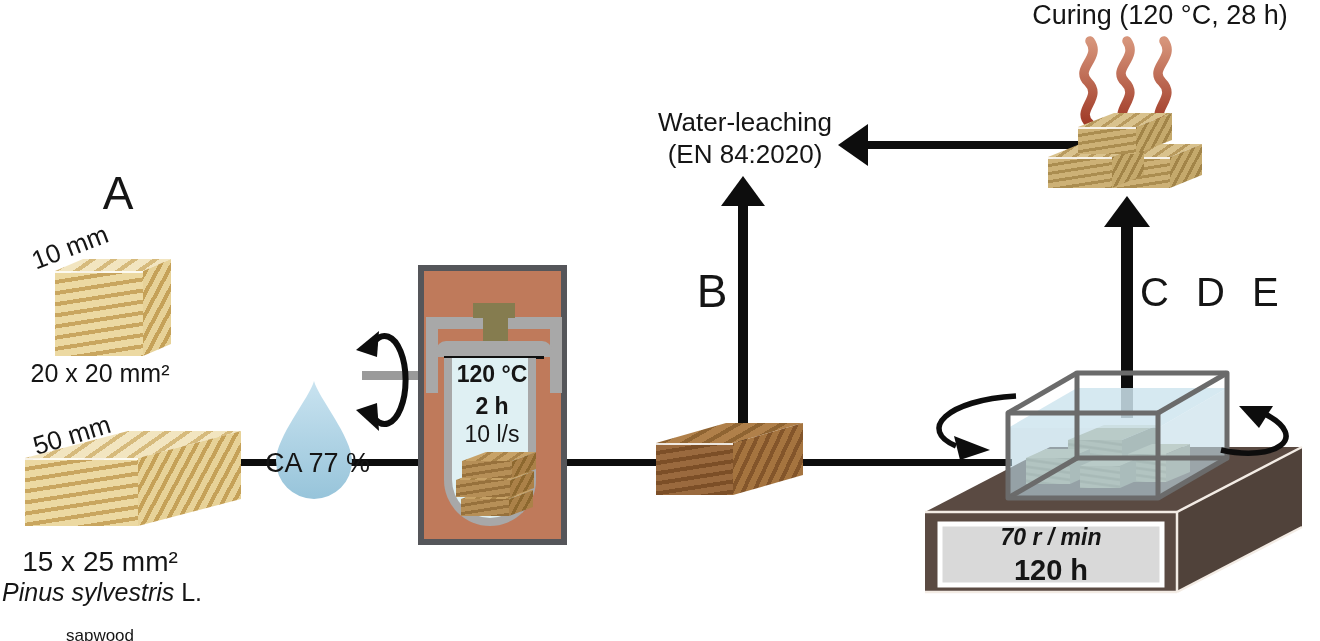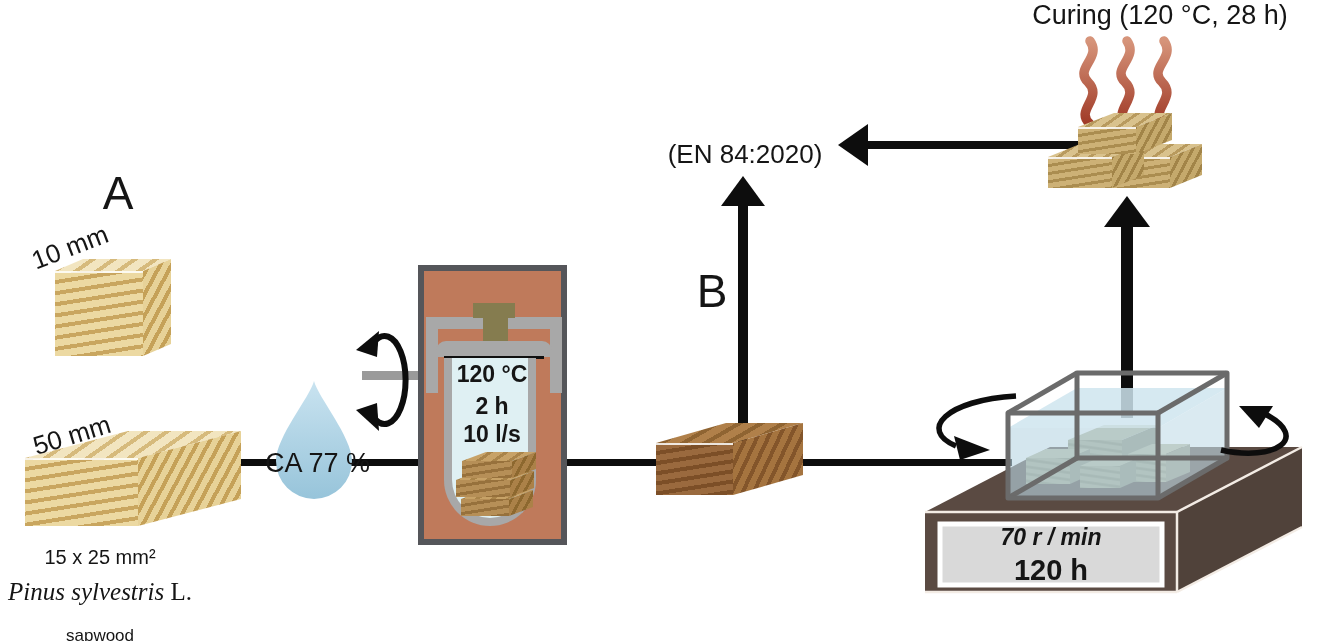--- a/index.html
+++ b/index.html
@@ -33,30 +33,31 @@
   <div class="abs black" style="left:238px;top:459px;width:774px;height:7px"></div>
 
   <div class="txt" style="left:92px;top:166px;width:52px;font-size:46px;">A</div>
 
   <div class="txt" style="left:18px;top:232px;width:104px;font-size:26px;transform:rotate(-21deg);">10 mm</div>
 
   <div class="face tanT" style="left:55px;top:259px;width:116px;height:12px;clip-path:polygon(0 100%,28px 0,100% 0,88px 100%)"></div>
   <div class="face tanS" style="left:143px;top:259px;width:28px;height:97px;clip-path:polygon(0 12px,100% 0,100% 85px,0 100%)"></div>
   <div class="face tanF fedge" style="left:55px;top:271px;width:88px;height:85px;"></div>
 
+  <div class="txt" style="left:10px;top:359px;width:180px;font-size:25px;">20 x 20 mm²</div>
 
   <div class="txt" style="left:20px;top:420px;width:104px;font-size:26px;transform:rotate(-17deg);">50 mm</div>
 
   <div class="face tanT" style="left:25px;top:431px;width:216px;height:27px;clip-path:polygon(0 100%,103px 0,100% 0,113px 100%)"></div>
   <div class="face tanS" style="left:138px;top:431px;width:103px;height:95px;clip-path:polygon(0 27px,100% 0,100% calc(100% - 27px),0 100%)"></div>
   <div class="face tanF fedge" style="left:25px;top:458px;width:113px;height:68px;"></div>
 
-  <div class="txt" style="left:10px;top:546px;width:180px;font-size:20px;">15 x 25 mm²</div>
-
-  <div class="txt" style="left:2px;top:578px;width:196px;font-size:25px;font-family:Liberation Serif, serif;"><span style="font-style:italic">Pinus sylvestris</span><span> L.</span></div>
+  <div class="txt" style="left:10px;top:546px;width:180px;font-size:28px;">15 x 25 mm²</div>
+
+  <div class="txt" style="left:2px;top:578px;width:196px;font-size:25px;"><span style="font-style:italic">Pinus sylvestris</span><span> L.</span></div>
   <div class="txt" style="left:2px;top:608px;width:196px;font-size:17px;margin-top:18px;">sapwood</div>
 
   <svg class="abs" style="left:265px;top:378px" width="98" height="124" viewBox="0 0 98 124">
     <defs>
       <linearGradient id="dropg" x1="0" y1="0" x2="0" y2="1">
         <stop offset="0" stop-color="#c9e3f0"></stop>
           <stop offset="1" stop-color="#97c4da"></stop>
       </linearGradient>
     </defs>
     <path d="M49,3 C45,19 11,59 11,83 A38,38 0 0 0 87,83 C87,59 53,19 49,3 Z" fill="url(#dropg)"></path>
@@ -75,36 +76,37 @@
   <div class="abs gray" style="left:550px;top:317px;width:12px;height:76px;"></div>
   <div class="abs gray" style="left:426px;top:317px;width:136px;height:12px;"></div>
   <div class="abs" style="left:473px;top:303px;width:42px;height:15px;background:#857c4f;"></div>
   <div class="abs" style="left:483px;top:318px;width:25px;height:27px;background:#857c4f;"></div>
   <div class="abs gray" style="left:436px;top:341px;width:116px;height:16px;border-radius:10px 10px 2px 2px;"></div>
   <div class="abs" style="left:444px;top:356px;width:100px;height:3px;background:#111;"></div>
   <div class="abs" style="left:444px;top:358px;width:92px;height:168px;background:#dff0f3;border:8px solid #a8a8a8;border-top:none;border-radius:0 0 46px 46px;box-sizing:border-box;"></div>
 
   <div class="txt" style="left:446px;top:361px;width:92px;font-size:23px;font-weight:bold;">120 °C</div>
   <div class="txt" style="left:446px;top:393px;width:92px;font-size:23px;font-weight:bold;">2 h</div>
-  <div class="txt" style="left:446px;top:421px;width:92px;font-size:23px;font-weight:bold;">10 l/s</div>
+  <div class="txt" style="left:446px;top:421px;width:92px;font-size:23px;font-weight:normal;">10 l/s</div>
 
   <div class="face midT" style="left:461px;top:490px;width:72px;height:9px;clip-path:polygon(0 100%,24px 0,100% 0,48px 100%)"></div>
   <div class="face midS" style="left:509px;top:490px;width:24px;height:26px;clip-path:polygon(0 9px,100% 0,100% 17px,0 100%)"></div>
   <div class="face midF" style="left:461px;top:499px;width:48px;height:17px;"></div>
   <div class="face midT" style="left:456px;top:471px;width:78px;height:9px;clip-path:polygon(0 100%,24px 0,100% 0,54px 100%)"></div>
   <div class="face midS" style="left:510px;top:471px;width:24px;height:26px;clip-path:polygon(0 9px,100% 0,100% 17px,0 100%)"></div>
   <div class="face midF" style="left:456px;top:480px;width:54px;height:17px;"></div>
   <div class="face midT" style="left:462px;top:452px;width:74px;height:9px;clip-path:polygon(0 100%,24px 0,100% 0,50px 100%)"></div>
   <div class="face midS" style="left:512px;top:452px;width:24px;height:26px;clip-path:polygon(0 9px,100% 0,100% 17px,0 100%)"></div>
   <div class="face midF" style="left:462px;top:461px;width:50px;height:17px;"></div>
 
   <div class="abs black" style="left:738px;top:200px;width:10px;height:245px;"></div>
   <div class="abs" style="left:721px;top:176px;width:0;height:0;border-left:22px solid transparent;border-right:22px solid transparent;border-bottom:30px solid #0d0d0d;"></div>
   <div class="txt" style="left:690px;top:264px;width:44px;font-size:46px;">B</div>
 
+  <div class="txt" style="left:620px;top:107px;width:250px;font-size:26px;">Water-leaching</div>
   <div class="txt" style="left:620px;top:139px;width:250px;font-size:26px;">(EN 84:2020)</div>
 
   <div class="face darkT" style="left:656px;top:423px;width:147px;height:20px;clip-path:polygon(0 100%,70px 0,100% 0,77px 100%)"></div>
   <div class="face darkS" style="left:733px;top:423px;width:70px;height:72px;clip-path:polygon(0 20px,100% 0,100% 52px,0 100%)"></div>
   <div class="face darkF fedge" style="left:656px;top:443px;width:77px;height:52px;"></div>
 
   <div class="txt" style="left:1000px;top:0px;width:320px;font-size:27px;">Curing (120 °C, 28 h)</div>
 
   <svg class="abs" style="left:1070px;top:36px" width="126" height="92" viewBox="0 0 126 92">
     <defs>
@@ -193,14 +195,15 @@
   <svg class="abs" style="left:916px;top:388px" width="112" height="72" viewBox="0 0 112 72">
     <path d="M100,8 C30,12 2,42 40,58" fill="none" stroke="#0d0d0d" stroke-width="5.5"></path>
     <polygon points="74,62 38,48 44,72" fill="#0d0d0d"></polygon>
   </svg>
   <svg class="abs" style="left:1215px;top:396px" width="102" height="70" viewBox="0 0 102 70">
     <path d="M6,54 C60,66 96,42 50,18" fill="none" stroke="#0d0d0d" stroke-width="5.5"></path>
     <polygon points="24,10 58,10 44,32" fill="#0d0d0d"></polygon>
   </svg>
 
   <div class="abs" style="left:1104px;top:196px;width:0;height:0;border-left:23px solid transparent;border-right:23px solid transparent;border-bottom:31px solid #0d0d0d;"></div>
+  <div class="txt" style="left:1140px;top:270px;width:140px;font-size:40px;letter-spacing:8px;text-align:left;">C D E</div>
 
 </div>
 
 </body></html>

